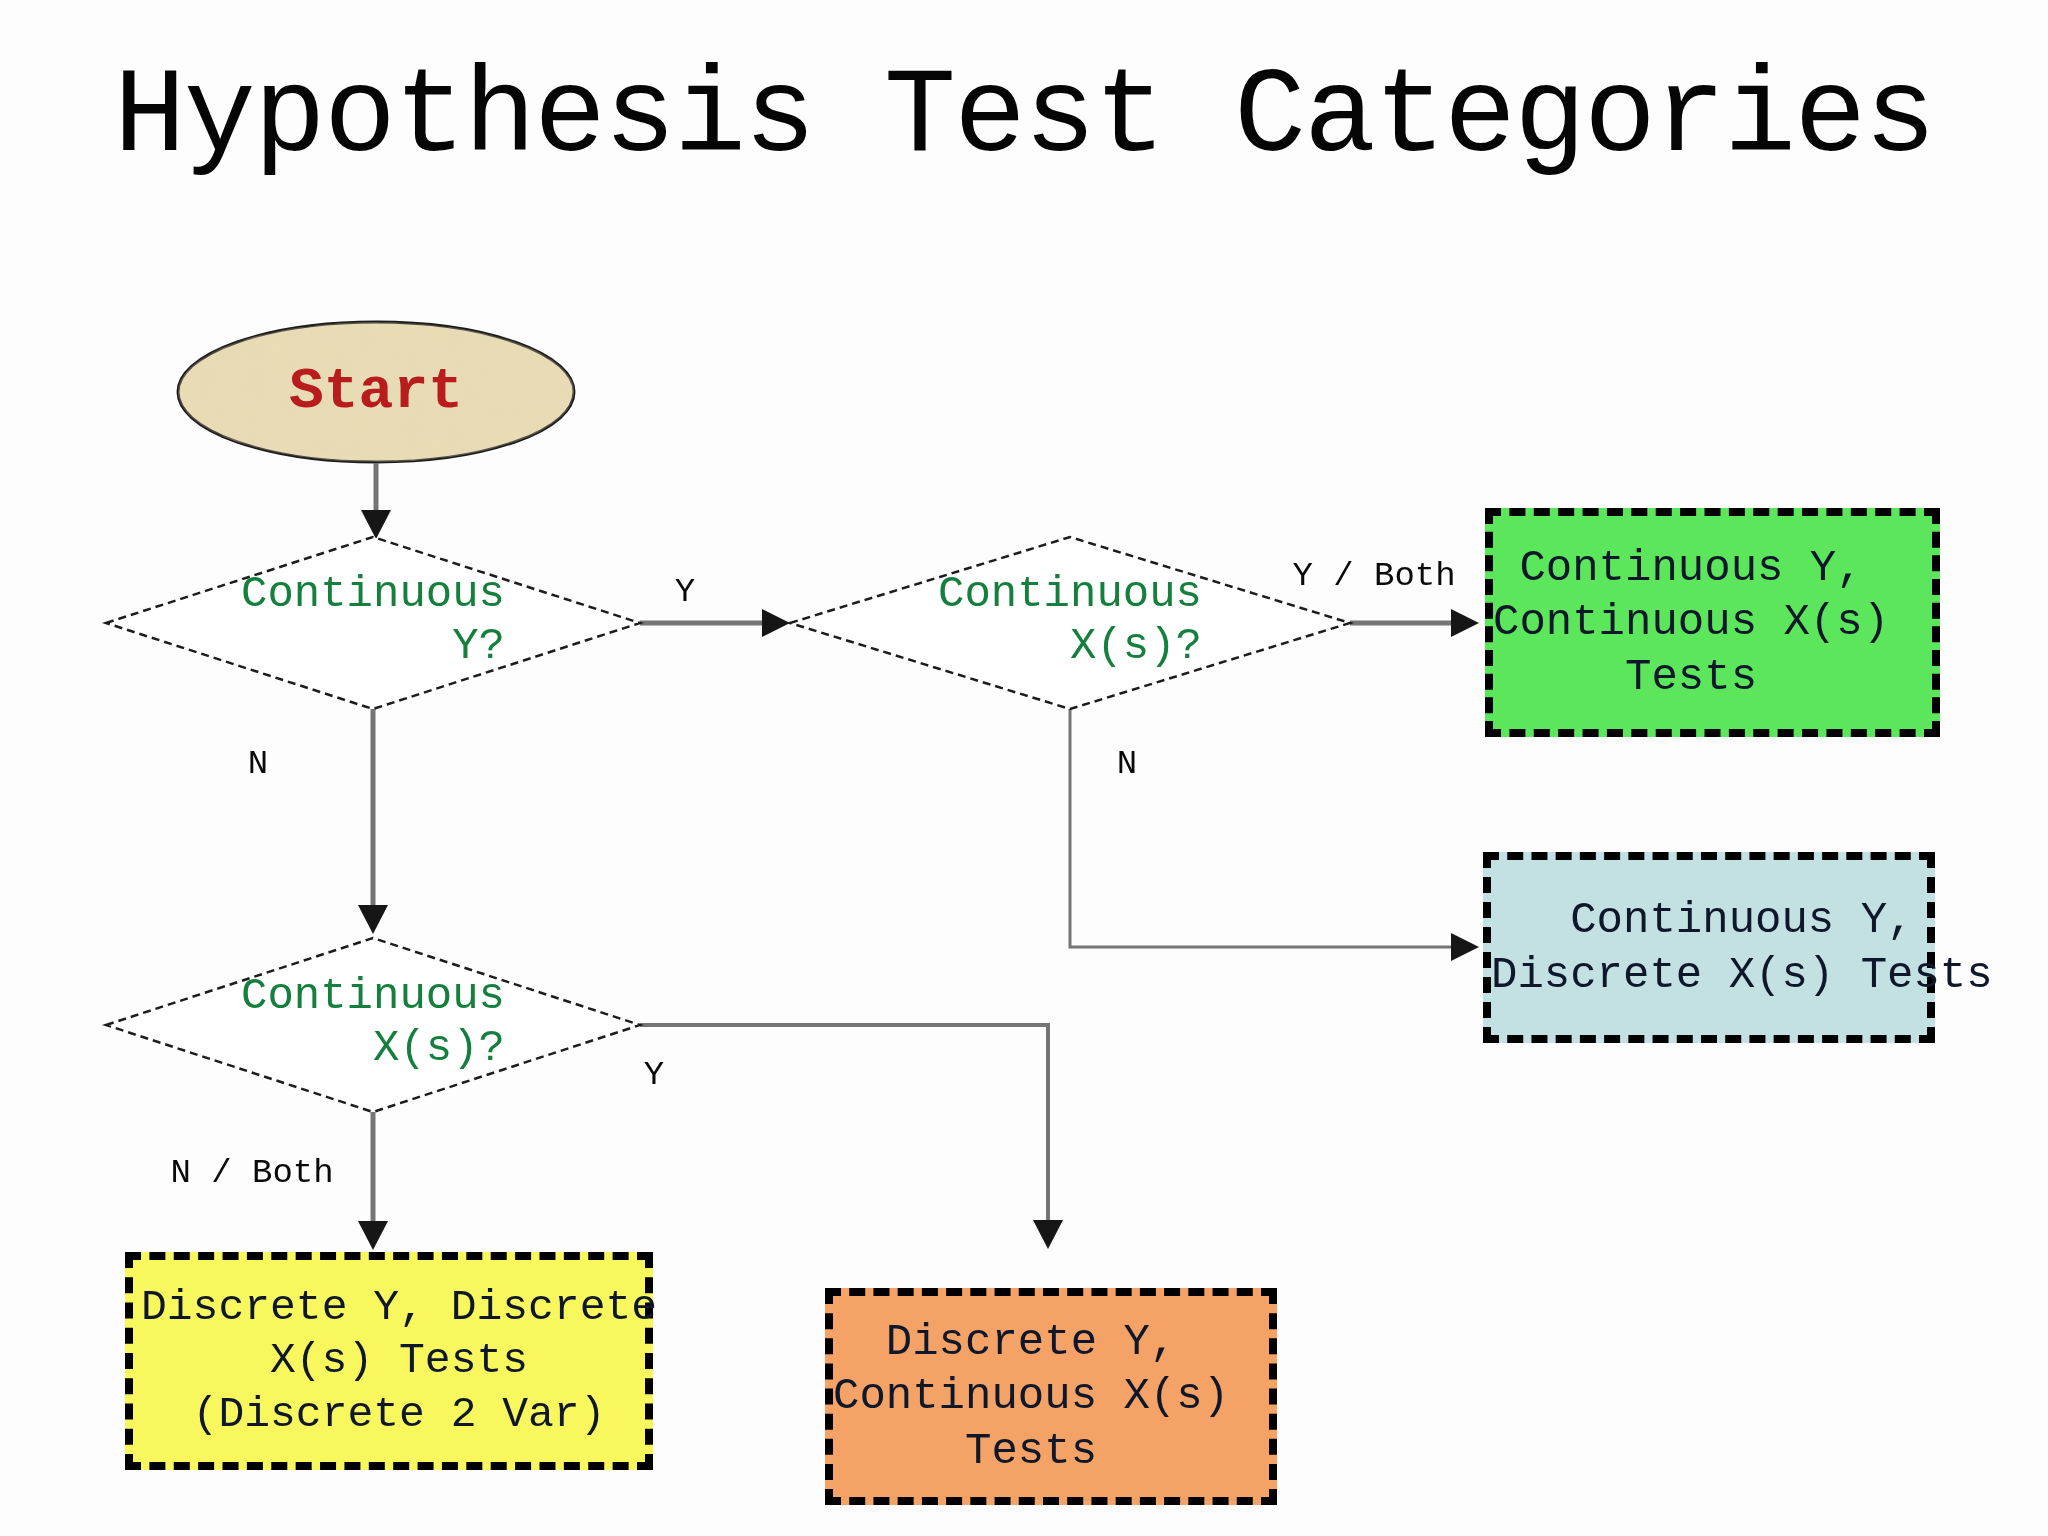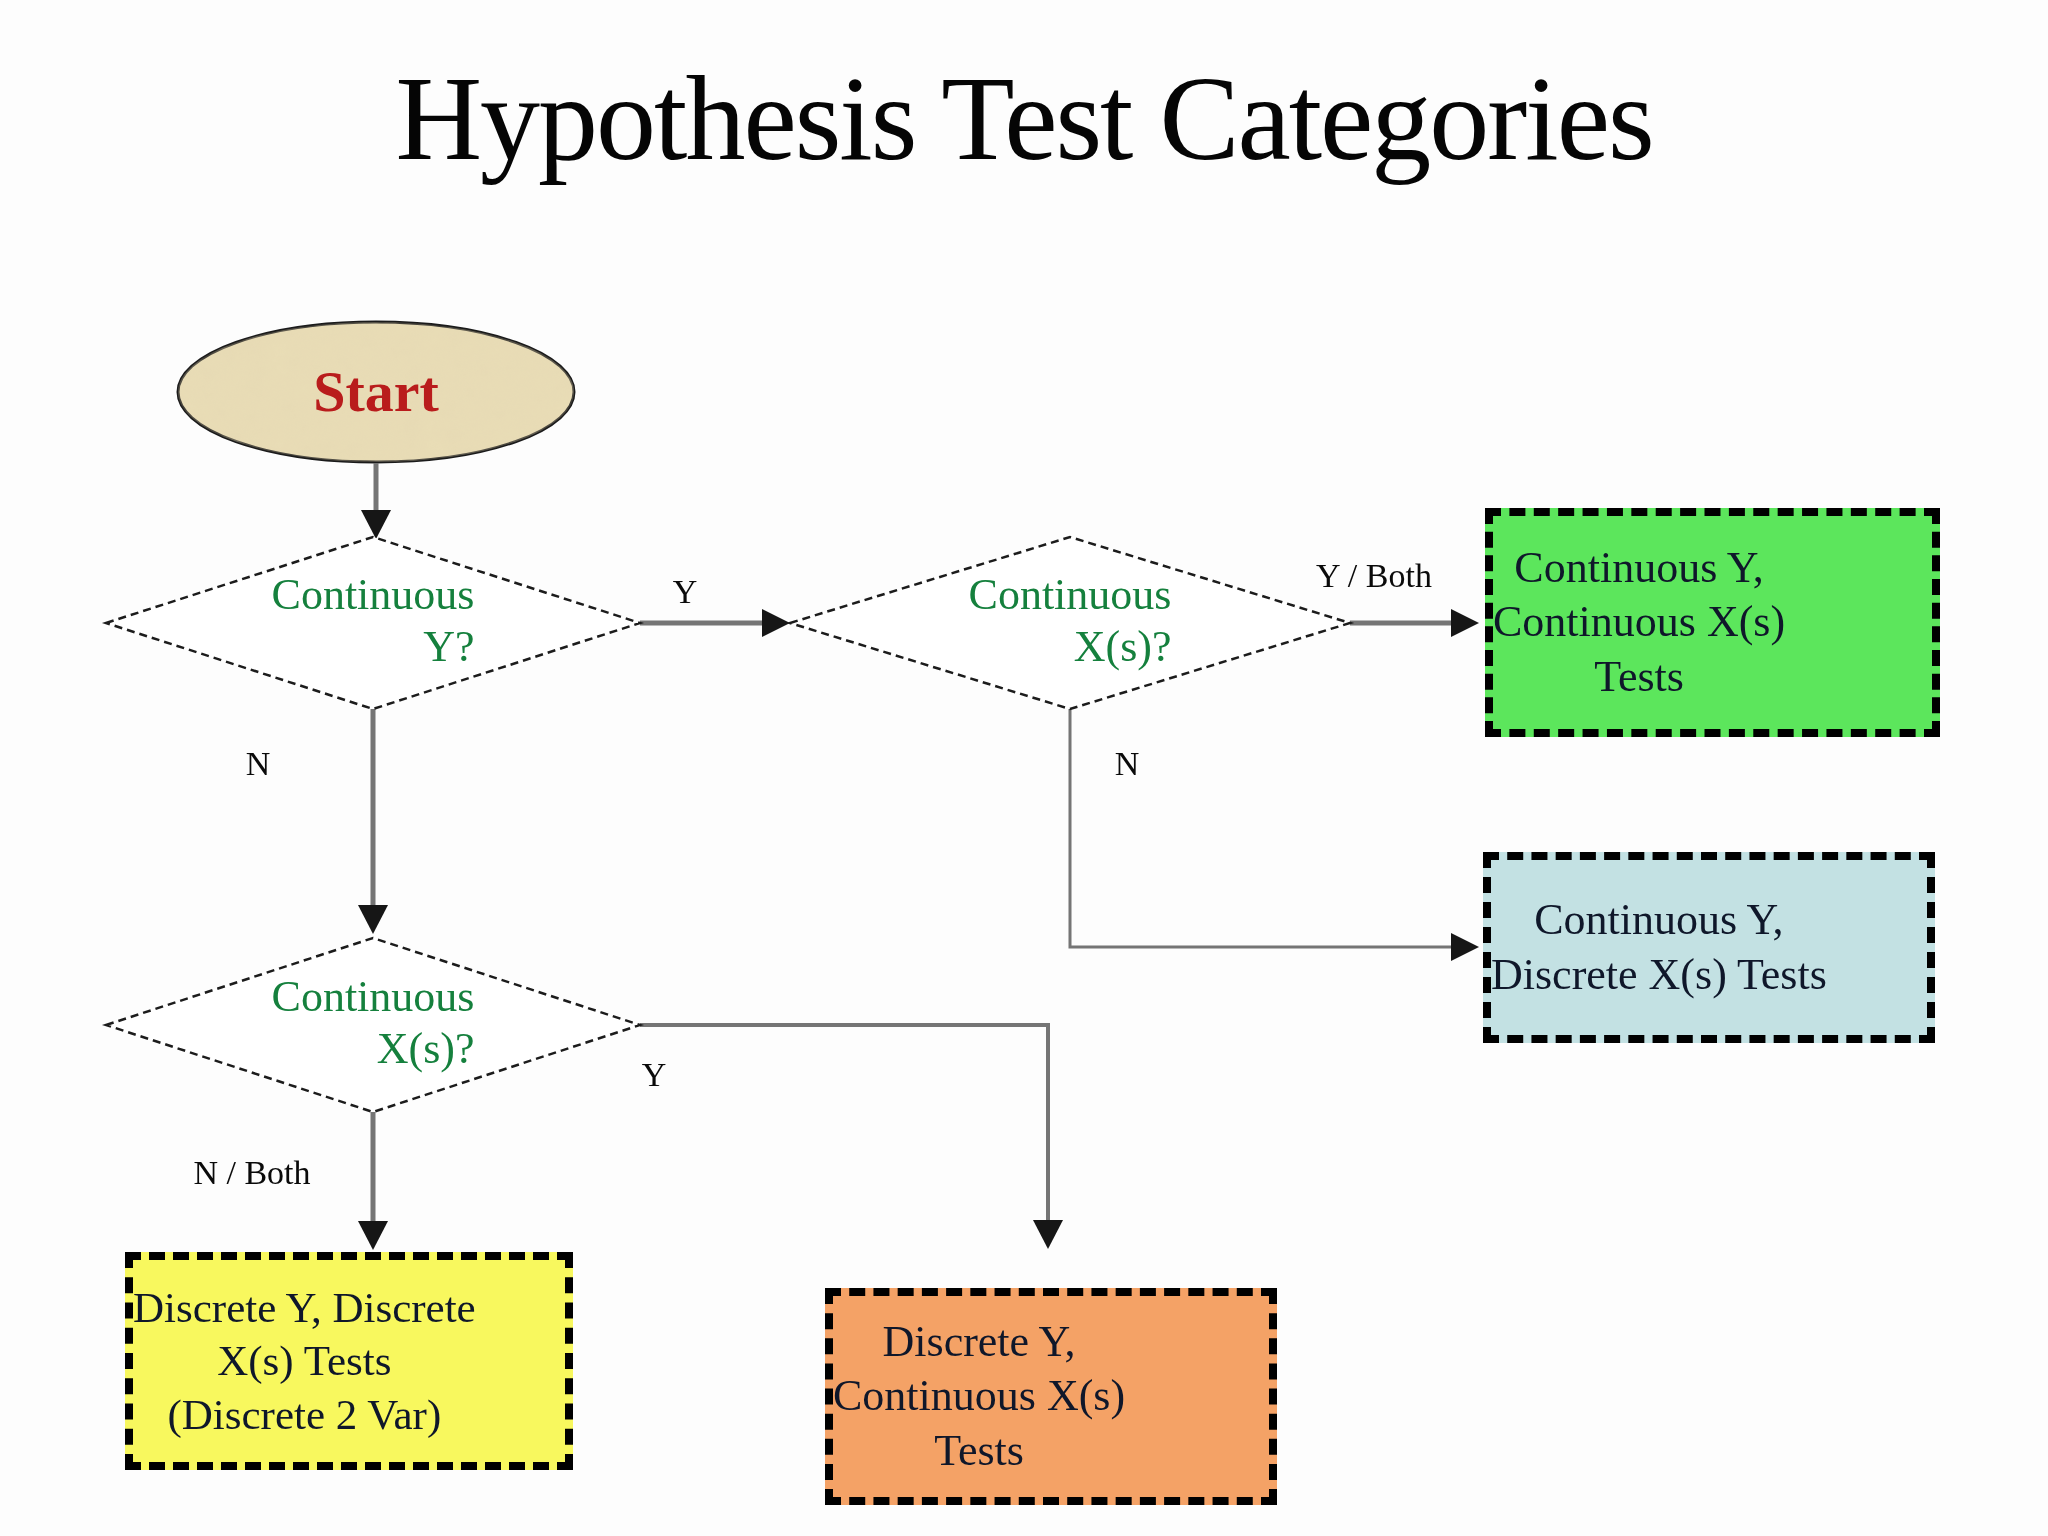--- a/index.html
+++ b/index.html
@@ -1,19 +1,19 @@
 <!DOCTYPE html>
 <html><head>
 <meta charset="utf-8">
 <style>
   html,body{margin:0;padding:0;background:#ffffff;}
   .slide{
     position:relative;width:2048px;height:1536px;overflow:hidden;
     background:#fdfdfd;
-    font-family:Liberation Serif, serif;
+    font-family:Liberation Mono, monospace;
     color:#0a0a0a;
   }
   .layer{position:absolute;left:0;top:0;width:2048px;height:1536px;}
   .title{
     position:absolute;left:0;top:50px;width:2048px;
     text-align:center;font-size:120px;font-weight:400;letter-spacing:-2px;
     color:#050505;
   }
   .node-label{
     position:absolute;transform:translate(-50%,-50%);
@@ -30,21 +30,21 @@
   .result-box{
     position:absolute;box-sizing:border-box;
     border:8px dashed #000;
     display:flex;align-items:center;justify-content:flex-start;
     text-align:center;font-size:44px;line-height:1.24;color:#0f172a;
   }
   .result-box .line{display:block;white-space:nowrap;}
   .node-label .line{display:block;white-space:nowrap;}
   .box-green{left:1485px;top:508px;width:455px;height:229px;}
   .box-blue{left:1483px;top:852px;width:452px;height:191px;}
-  .box-yellow{left:125px;top:1252px;width:448px;height:218px;font-size:43px;}
+  .box-yellow{left:125px;top:1252px;width:528px;height:218px;font-size:43px;padding-left:8px;}
   .box-orange{left:825px;top:1253px;width:452px;height:217px;margin-top:35px;}
 </style>
 </head>
 <body>
 
 <div class="slide">
 
   <svg class="layer" viewBox="0 0 2048 1536">
     <defs>
       <filter id="marble" x="-5%" y="-5%" width="110%" height="110%">

